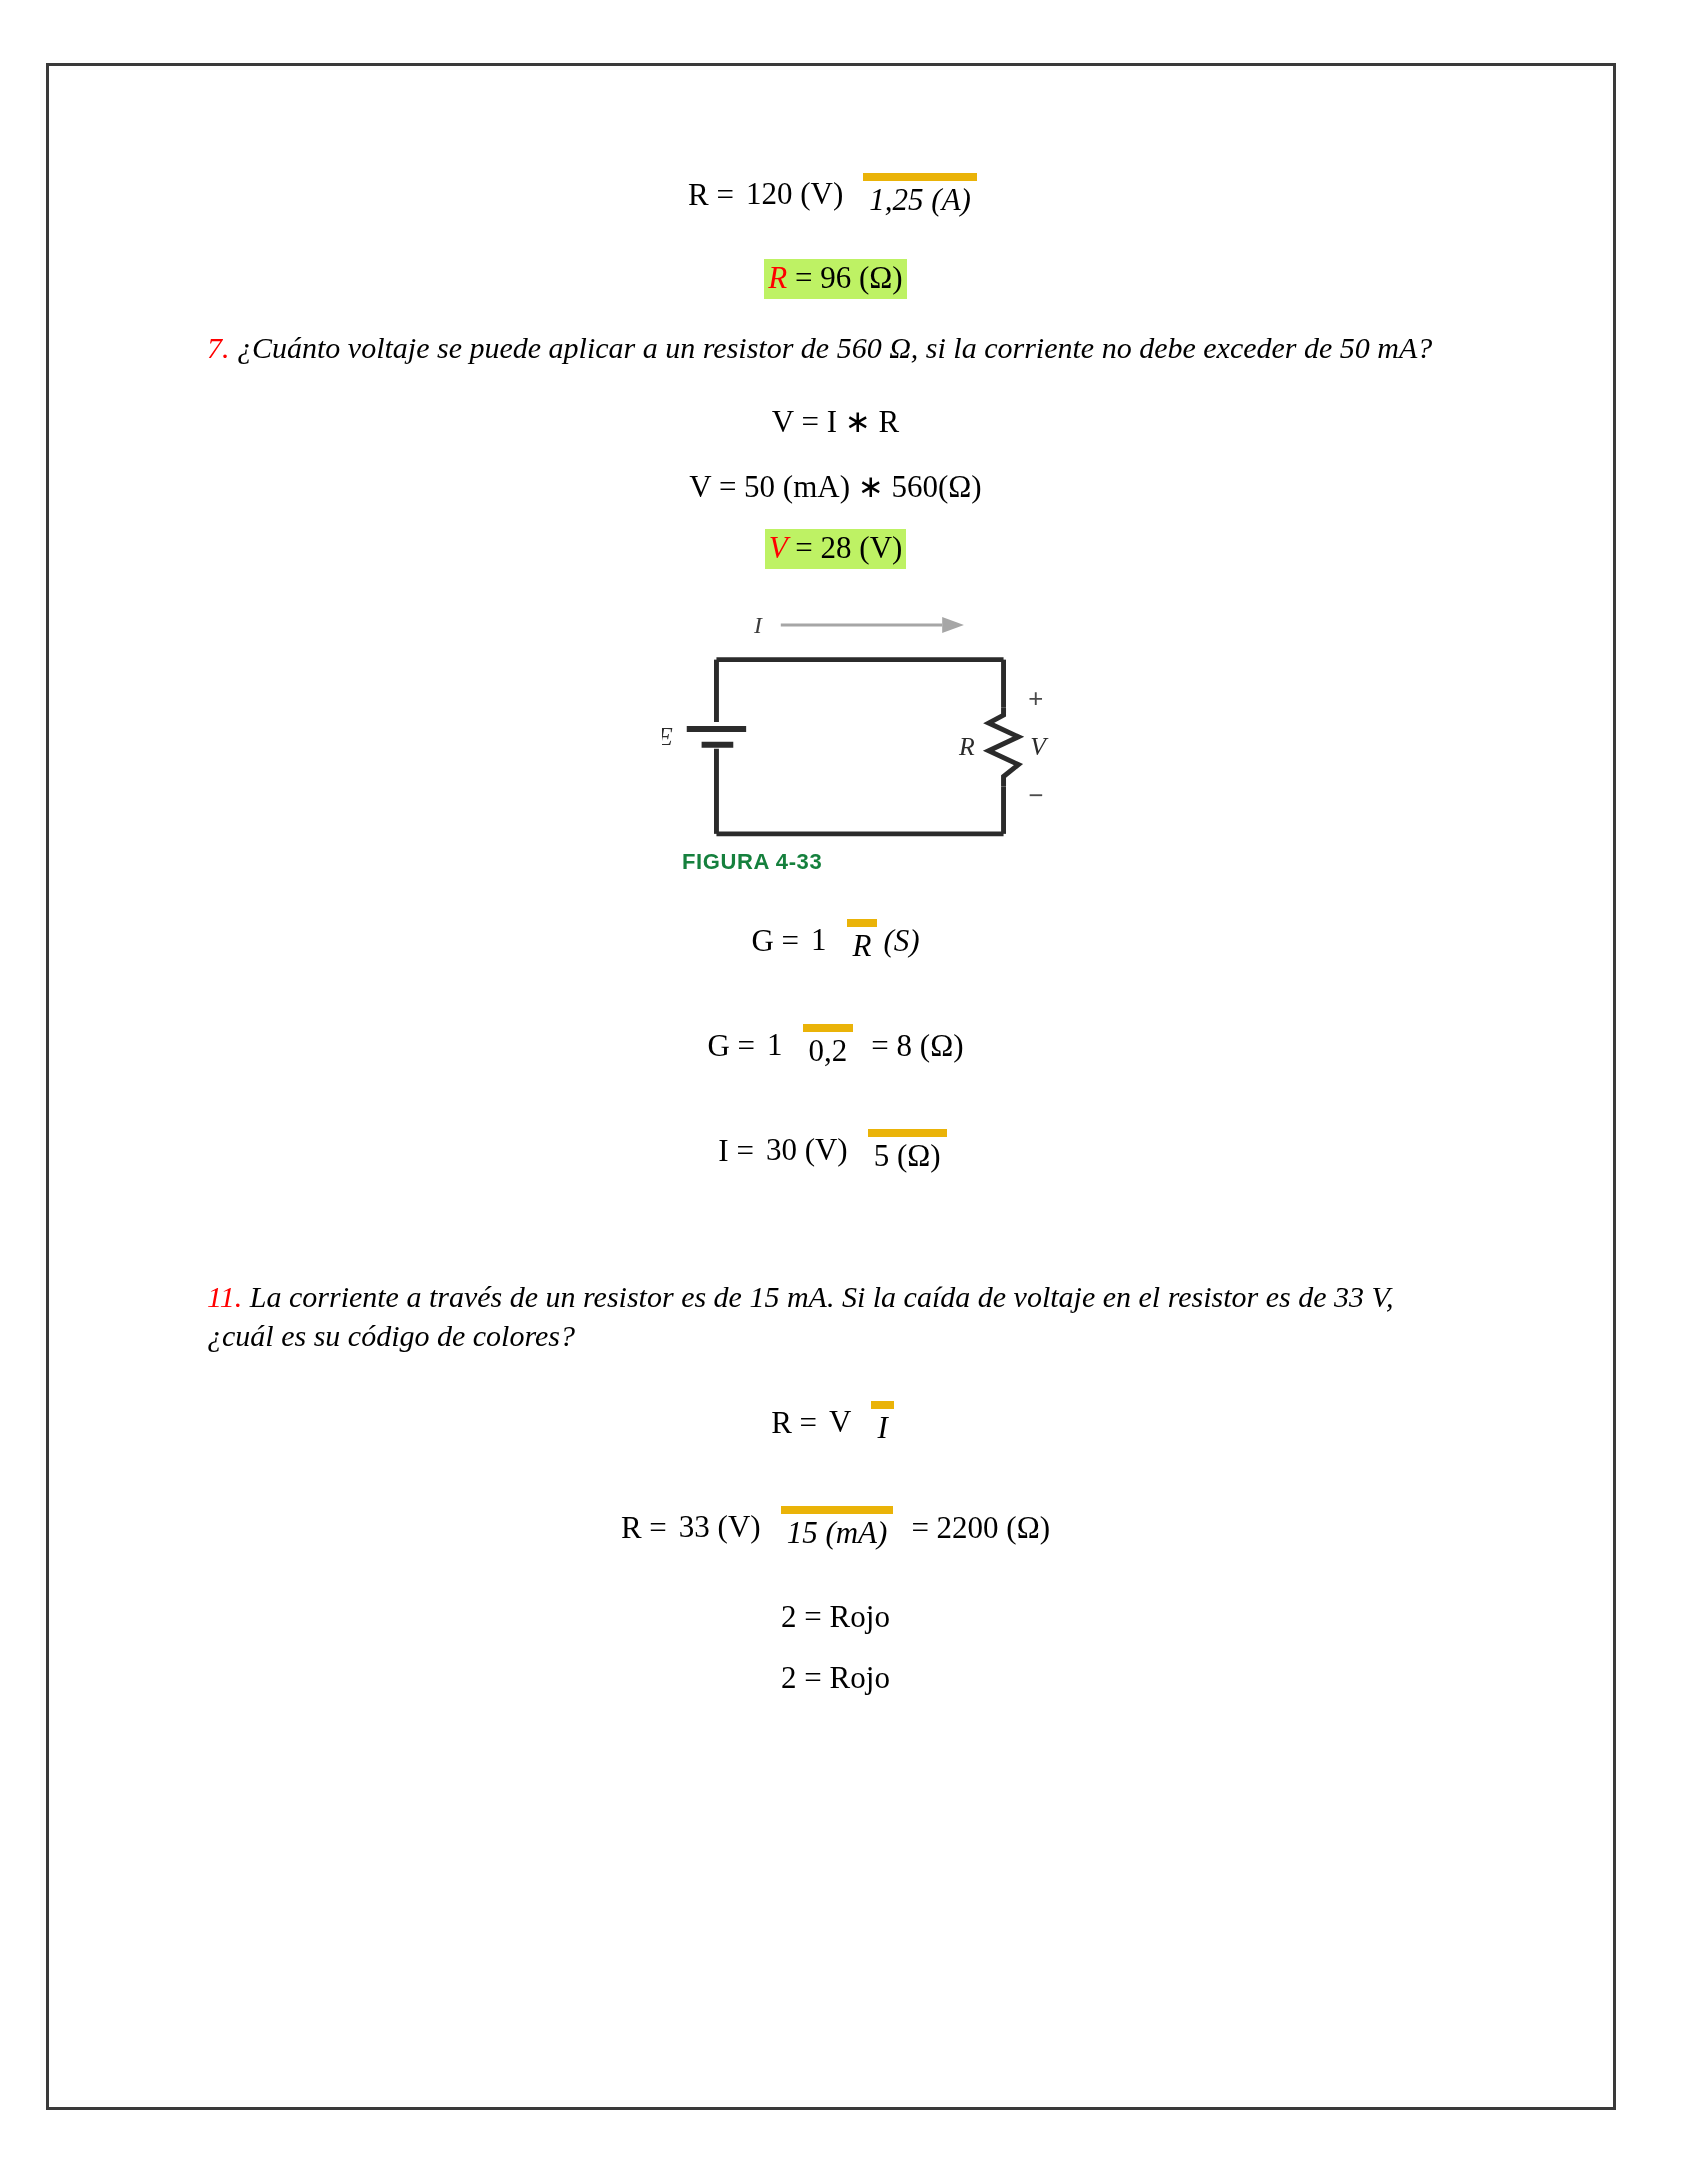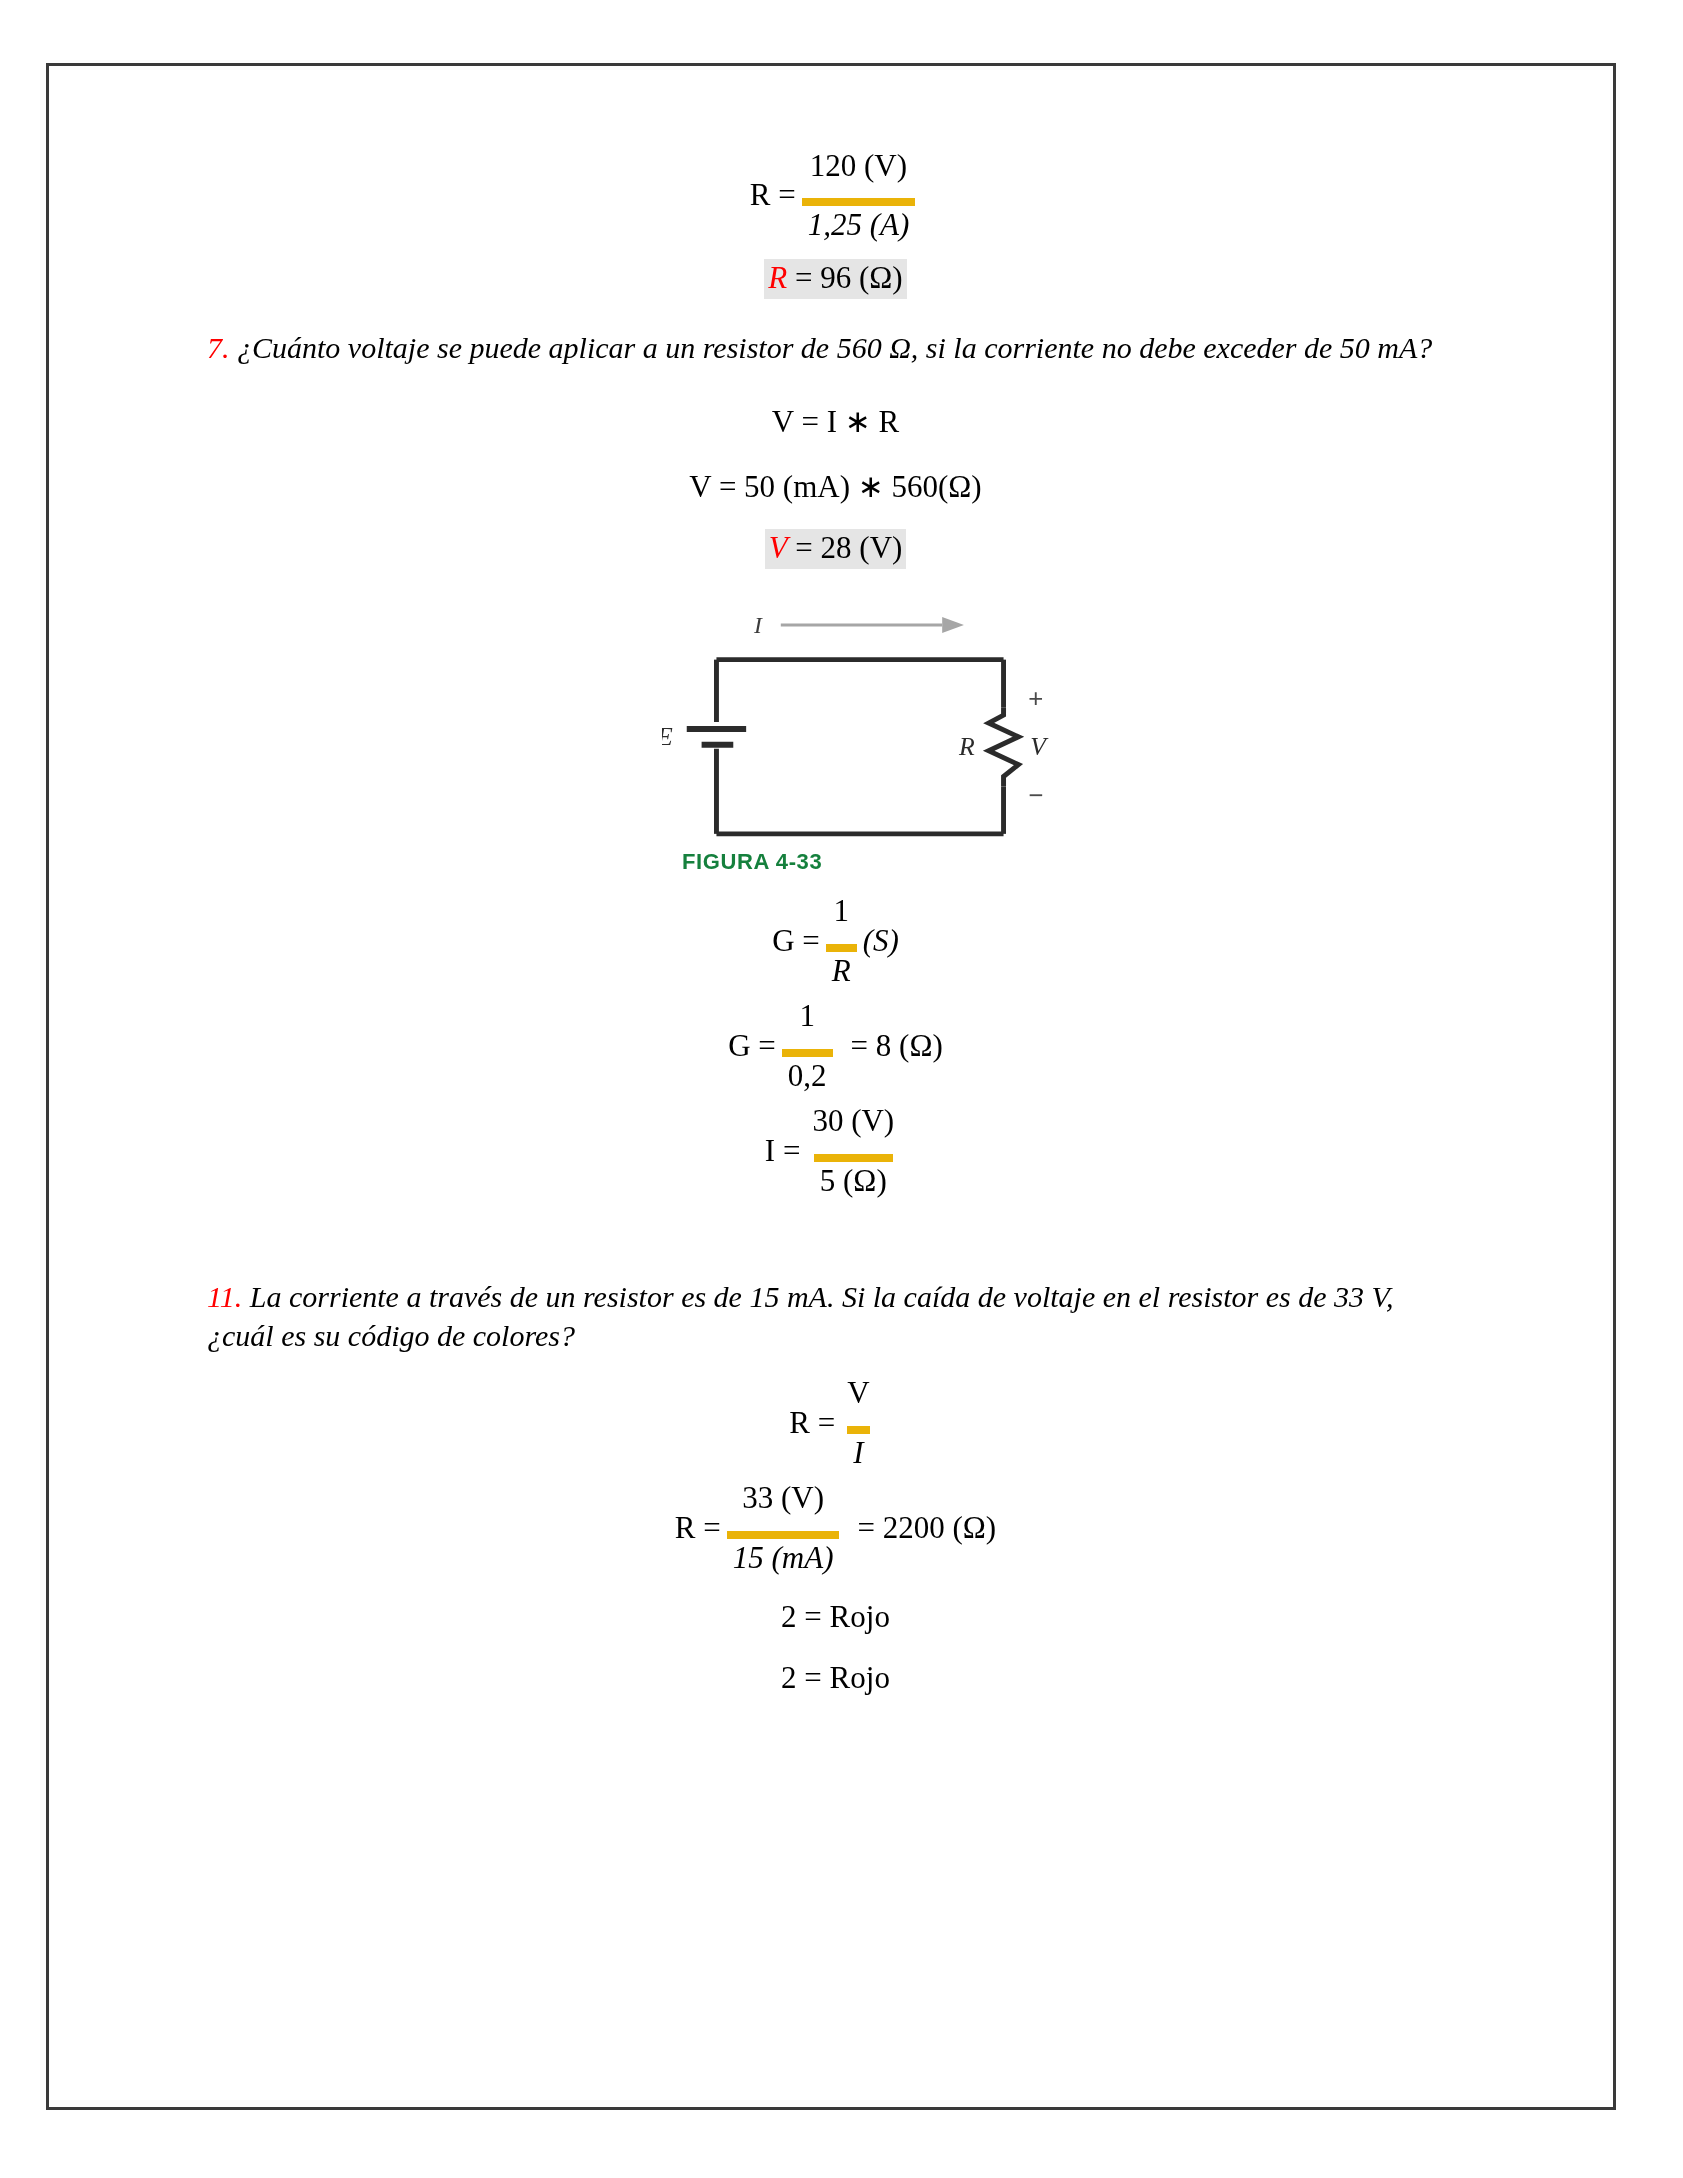--- a/index.html
+++ b/index.html
@@ -62,21 +62,21 @@
   .math .it {
     font-style: italic;
   }
   .math .up {
     font-style: normal;
   }
 
   
   .frac {
     display: inline-flex;
-    flex-direction: column;
+    flex-direction: row;
     align-items: center;
     justify-content: center;
     vertical-align: middle;
     margin: 0 6px;
     line-height: 1.08;
     gap: 14px;
   }
   .frac .num {
     padding: 0 6px 2px 6px;
     white-space: nowrap;
@@ -90,21 +90,21 @@
   .eqrow {
     display: inline-flex;
     align-items: center;
     justify-content: center;
     white-space: nowrap;
   }
   .eqrow > span { white-space: nowrap; }
   .sp { display:inline-block; width: 12px; }
 
   .hl {
-    background: #e5e5e5;
+    background: #bef264;
     padding: 1px 4px 3px 4px;
     display: inline-block;
   }
   .redvar { color: #ff0000; font-style: italic; }
 
   
   .figure-wrap {
     position: relative;
     width: 1257px;
     height: 257px;

